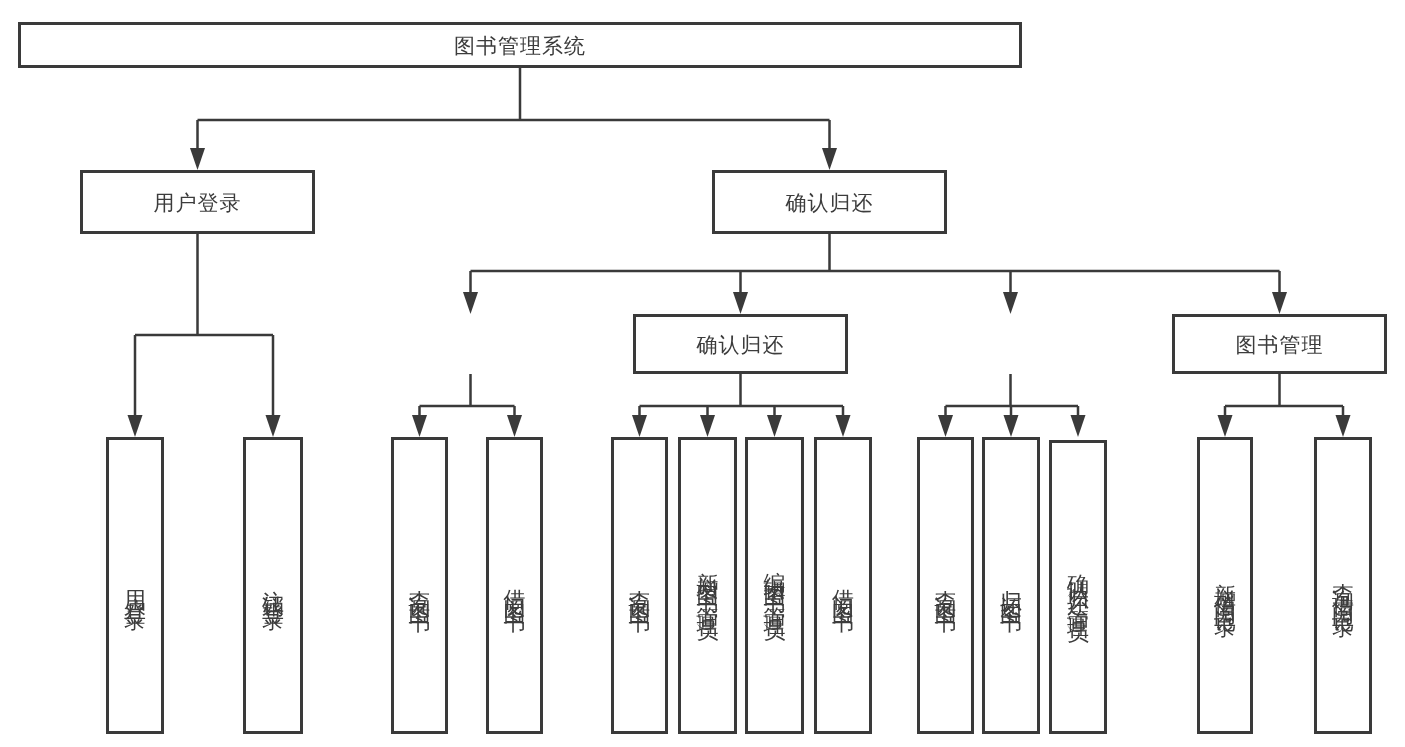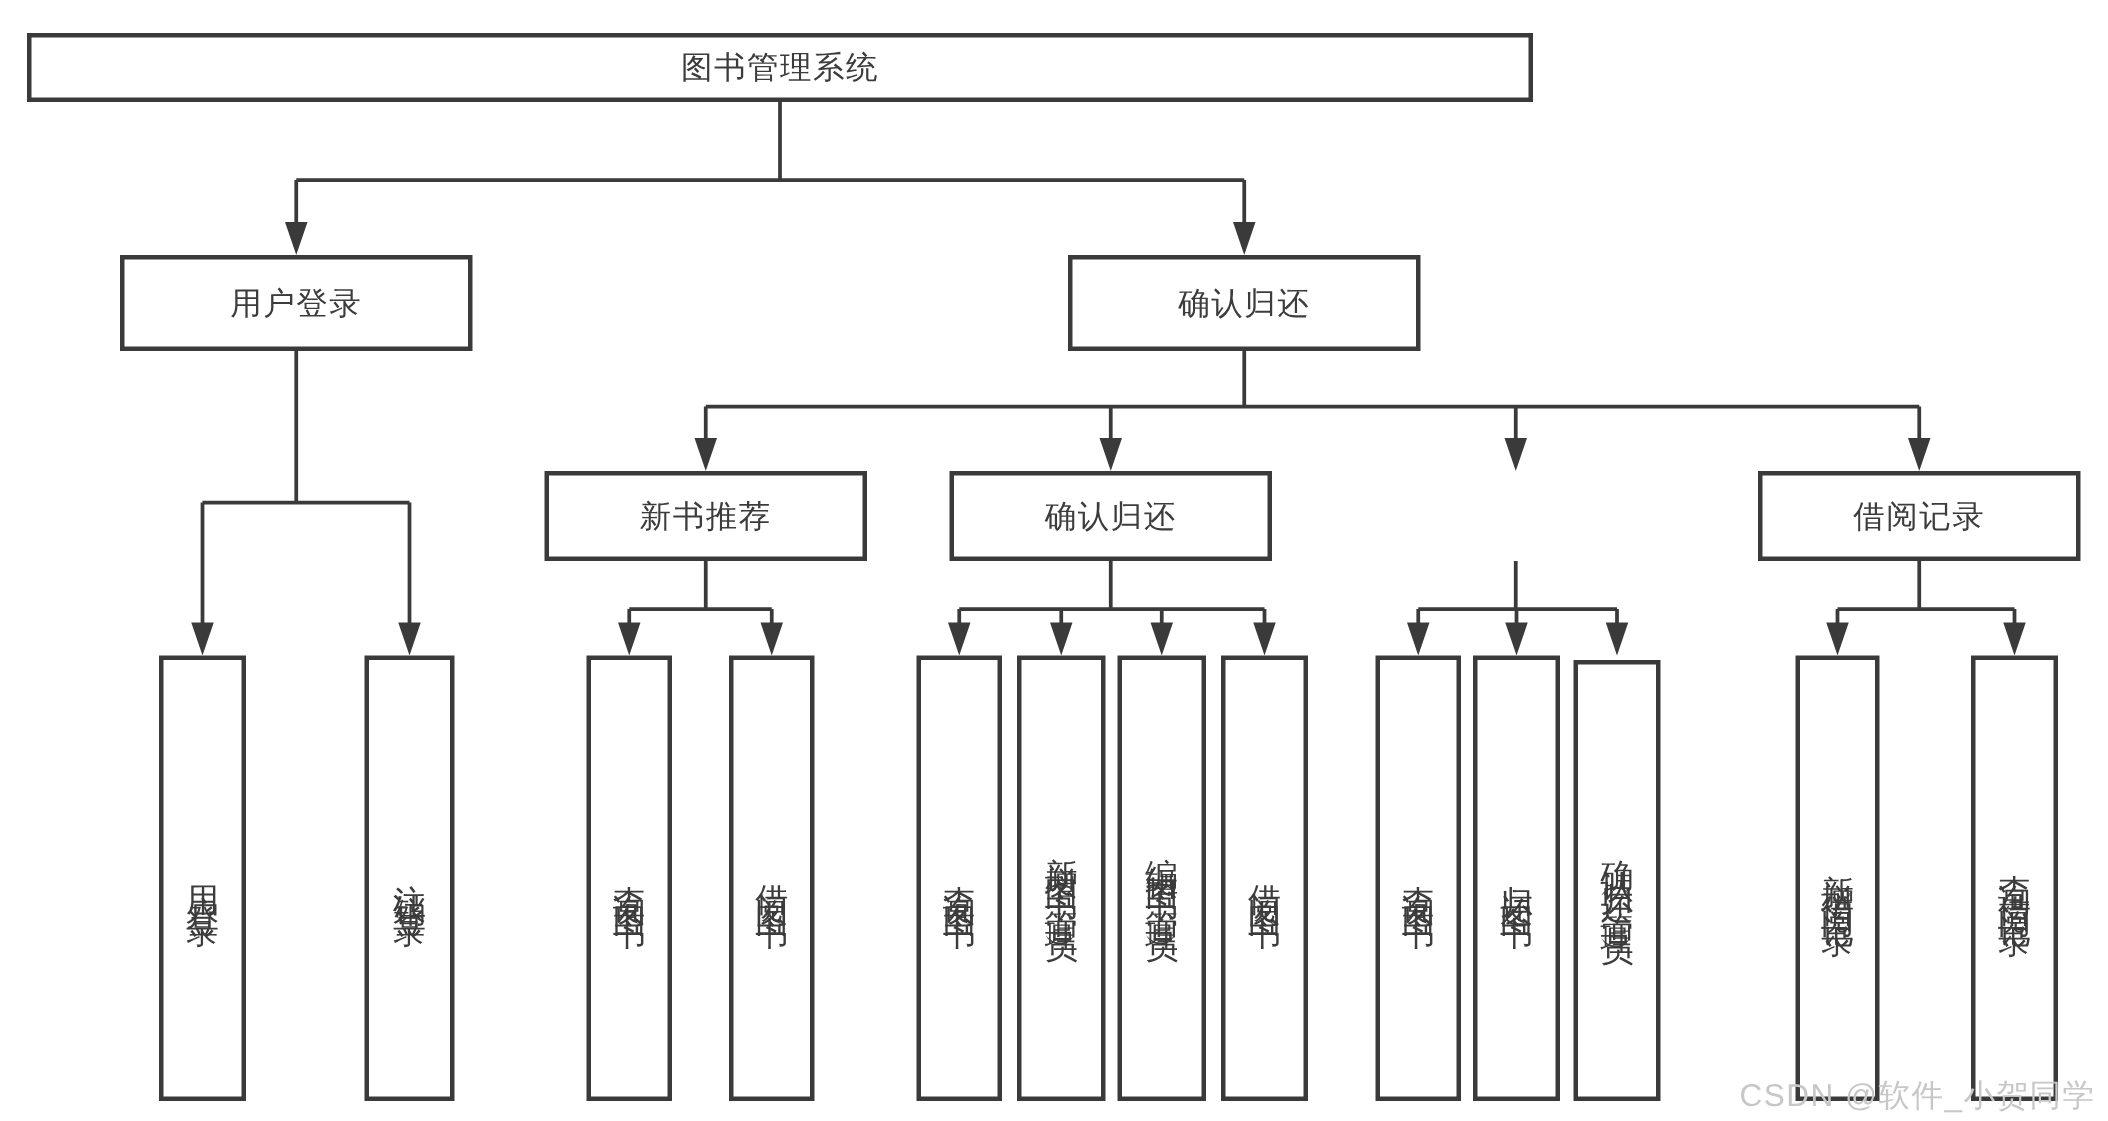--- a/index.html
+++ b/index.html
@@ -70,36 +70,34 @@
     <path class="edge" d="M1279.5 374 V406 M1225 406 H1343 M1225 406 V417 M1343 406 V417"></path>
     <polygon class="arrow" points="1217.5,415 1232.5,415 1225,437"></polygon>
     <polygon class="arrow" points="1335.5,415 1350.5,415 1343,437"></polygon>
   </svg>
 
   <div class="box" style="left:18px;top:22px;width:1004px;height:46px">图书管理系统</div>
 
   <div class="box" style="left:80px;top:170px;width:235px;height:64px">用户登录</div>
   <div class="box" style="left:712px;top:170px;width:235px;height:64px">确认归还</div>
 
-  <div class="box" style="left:363px;top:314px;width:215px;height:60px">新书推荐</div>
   <div class="box" style="left:633px;top:314px;width:215px;height:60px">确认归还</div>
-  <div class="box" style="left:1172px;top:314px;width:215px;height:60px">借阅记录</div>
+  <div class="box" style="left:1172px;top:314px;width:215px;height:60px">图书管理</div>
 
   <div class="box vbox" style="left:106px;top:437px;width:58px;height:297px">用户登录</div>
   <div class="box vbox" style="left:243px;top:437px;width:60px;height:297px">注销登录</div>
 
   <div class="box vbox" style="left:391px;top:437px;width:57px;height:297px">查询图书</div>
   <div class="box vbox" style="left:486px;top:437px;width:57px;height:297px">借阅图书</div>
 
   <div class="box vbox" style="left:611px;top:437px;width:57px;height:297px">查询图书</div>
   <div class="box vbox" style="left:678px;top:437px;width:59px;height:297px">新增图书（管理员）</div>
   <div class="box vbox" style="left:745px;top:437px;width:59px;height:297px">编辑图书（管理员）</div>
   <div class="box vbox" style="left:814px;top:437px;width:58px;height:297px">借阅图书</div>
 
   <div class="box vbox" style="left:917px;top:437px;width:57px;height:297px">查询图书</div>
   <div class="box vbox" style="left:982px;top:437px;width:58px;height:297px">归还图书</div>
   <div class="box vbox" style="left:1049px;top:440px;width:58px;height:294px">确认归还（管理员）</div>
 
   <div class="box vbox" style="left:1197px;top:437px;width:56px;height:297px">新增借阅记录</div>
   <div class="box vbox" style="left:1314px;top:437px;width:58px;height:297px">查询借阅记录</div>
 
-  <div class="watermark">CSDN @软件_小贺同学</div>
 </div>
 
 </body></html>

